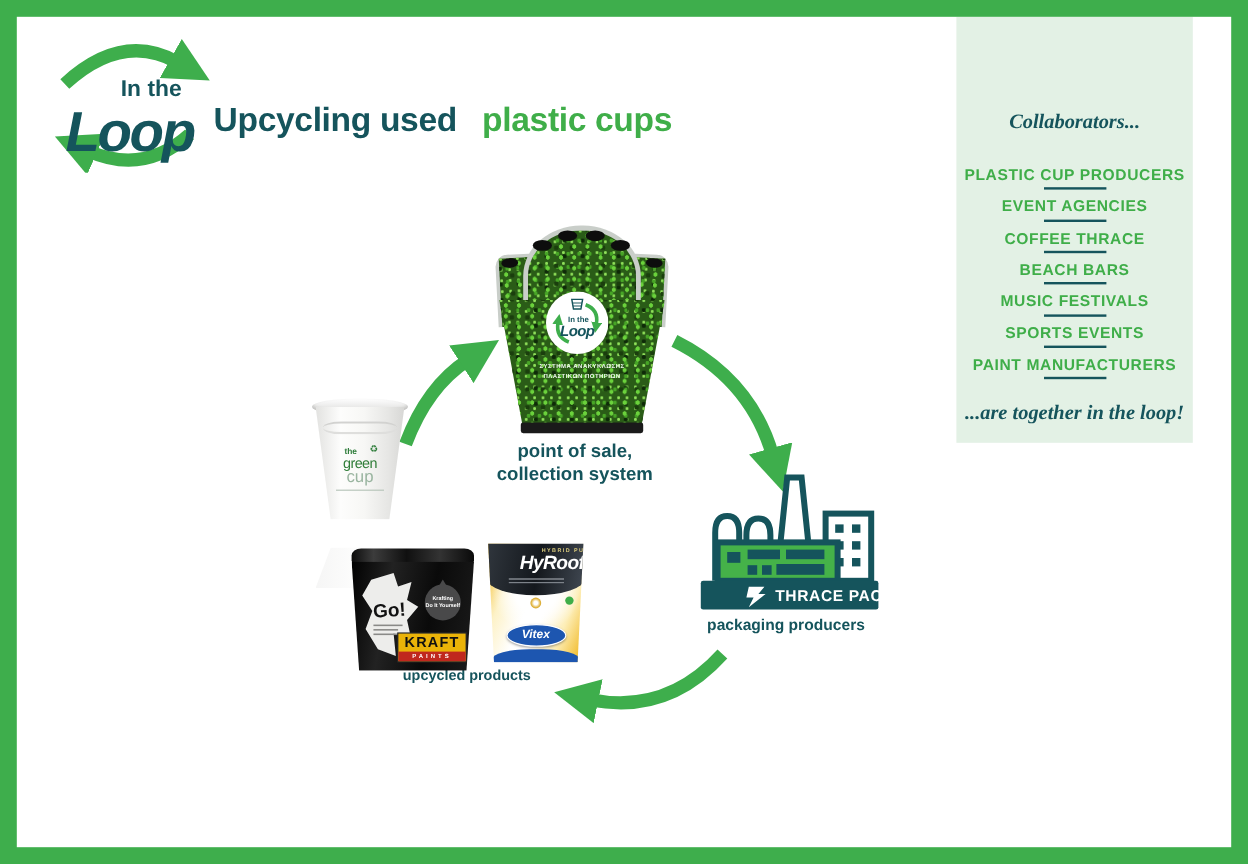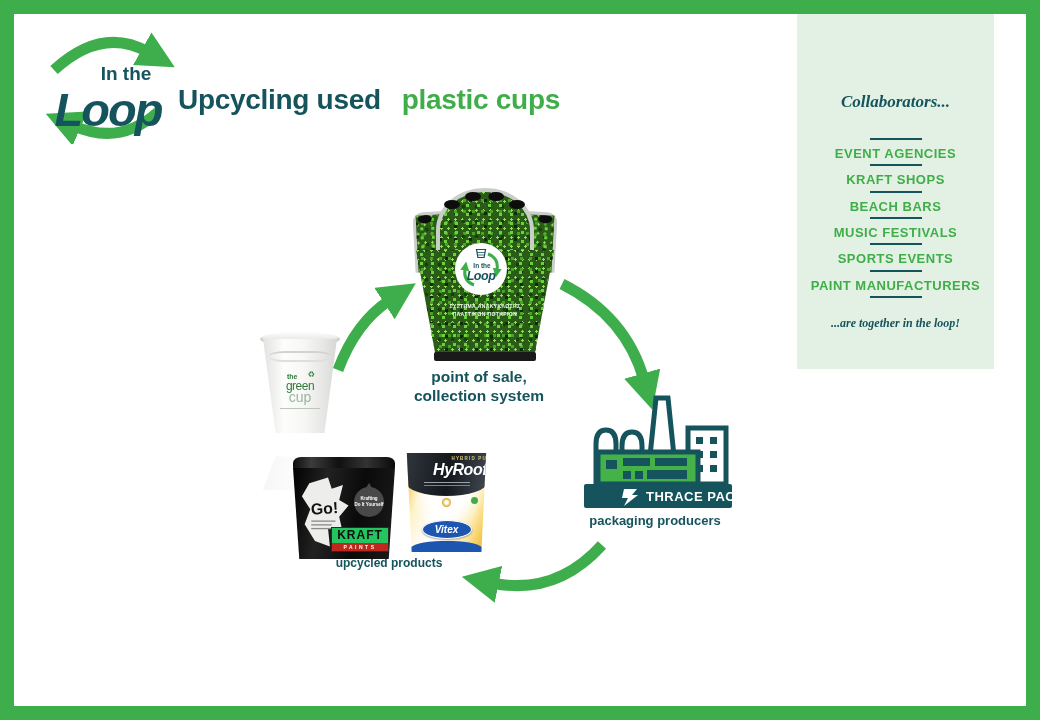--- a/index.html
+++ b/index.html
@@ -17,21 +17,21 @@
   .sidebar{position:absolute;left:797px;top:14px;width:197px;height:355px;background:#e3f1e5;
            z-index:2;text-align:center;}
   .collab-title{margin-top:78px;font-family:"Liberation Serif",serif;font-style:italic;
                 font-weight:bold;font-size:17px;color:#15545c;text-align:center;}
   .collab-list{margin-top:26px;}
   .collab-item{margin-bottom:2px;}
   .collab-label{display:block;font-size:13px;font-weight:bold;color:#3fae49;
                 letter-spacing:.5px;line-height:1.18;}
   .collab-rule{width:52px;height:2px;background:#15545c;margin:3px auto 6px;}
   .collab-footer{margin-top:18px;font-family:"Liberation Serif",serif;font-style:italic;
-                 font-weight:bold;font-size:12px;color:#15545c;}
+                 font-weight:bold;font-size:17px;color:#15545c;}
 
   
   .arrows{position:absolute;inset:0;z-index:1;}
 
   
   .leafy{background-color:#2a5c17;
     background-image:
       radial-gradient(circle,#6bd23c 1.6px,transparent 2px),
       radial-gradient(circle,#1a3e0d 1.8px,transparent 2.2px),
       radial-gradient(circle,#47a526 1.4px,transparent 1.8px),
@@ -97,21 +97,21 @@
   .go-body{position:absolute;left:0;right:0;top:11px;bottom:0;
            clip-path:polygon(1% 0,99% 0,93% 100%,7% 100%);
            background:linear-gradient(100deg,#000,#222 30%,#0a0a0a 62%,#1c1c1c);}
   .go-splash{position:absolute;left:8px;top:18px;width:56px;height:76px;}
   .go-drop{position:absolute;right:12px;top:30px;width:30px;height:30px;border-radius:50%;
            background:#49494a;}
   .go-drop::before{content:'';position:absolute;top:-13px;left:50%;transform:translateX(-50%);
            border:9px solid transparent;border-bottom:15px solid #49494a;}
   .go-drop-text{position:absolute;left:0;top:9px;width:100%;text-align:center;color:#fff;
            font-size:4.5px;font-weight:bold;line-height:1.4;}
-  .kraft{position:absolute;right:8px;bottom:8px;width:56px;background:#22c55e;
+  .kraft{position:absolute;right:8px;bottom:8px;width:56px;background:#eab308;
          text-align:center;box-shadow:0 0 0 1px #2a2a2a;}
   .kraft-name{font-size:12px;font-weight:bold;color:#101010;letter-spacing:1px;line-height:15px;}
   .kraft-band{background:#c0281e;color:#fff;font-size:5px;letter-spacing:2.5px;
               font-weight:bold;line-height:8px;}
 
   
   .bucket-hy{position:absolute;left:406px;top:451px;width:81px;height:101px;z-index:3;}
   .hy-shape{position:absolute;inset:0;clip-path:polygon(1% 2%,99% 2%,93% 100%,7% 100%);
             background:
               radial-gradient(ellipse 60% 45% at 50% 42%,#ffffff 35%,rgba(255,255,255,0) 75%),
@@ -157,28 +157,29 @@
     <text x="88" y="56" text-anchor="middle" font-size="19" font-weight="bold" fill="#15545c">In the</text>
     <text x="70" y="102" text-anchor="middle" font-size="47" font-weight="bold" font-style="italic" letter-spacing="-2" fill="#15545c">Loop</text>
   </svg>
 
   <h1 class="page-title" style="margin:0;"><span>Upcycling used</span><span class="hl">plastic cups</span></h1>
 
   <aside class="sidebar">
     <div class="collab-title">Collaborators...</div>
     <div class="collab-list">
       <div class="collab-item">
+        <span class="collab-label">PLASTIC CUP PRODUCERS</span>
         <div class="collab-rule"></div>
       </div>
       <div class="collab-item">
         <span class="collab-label">EVENT AGENCIES</span>
         <div class="collab-rule"></div>
       </div>
       <div class="collab-item">
-        <span class="collab-label">KRAFT SHOPS</span>
+        <span class="collab-label">COFFEE THRACE</span>
         <div class="collab-rule"></div>
       </div>
       <div class="collab-item">
         <span class="collab-label">BEACH BARS</span>
         <div class="collab-rule"></div>
       </div>
       <div class="collab-item">
         <span class="collab-label">MUSIC FESTIVALS</span>
         <div class="collab-rule"></div>
       </div>

